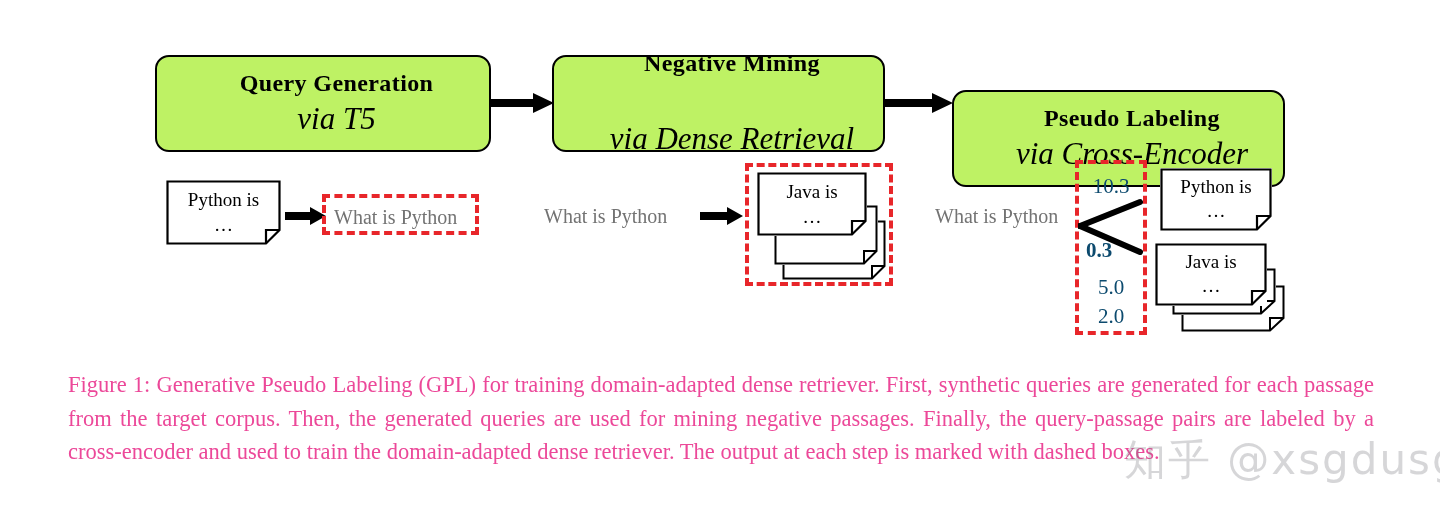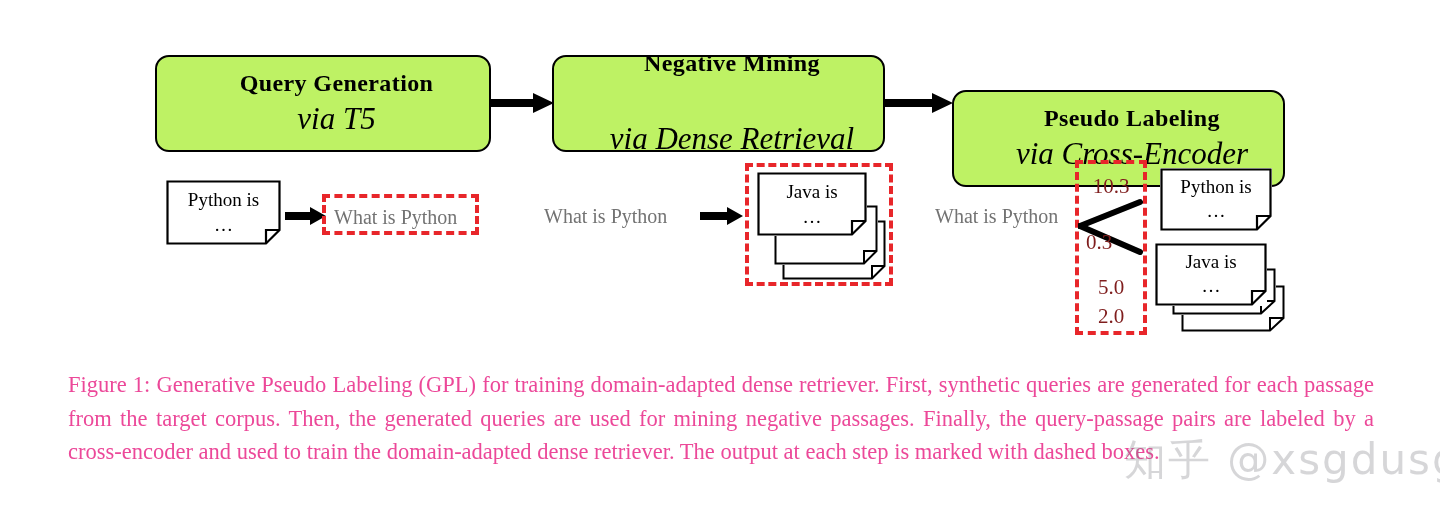--- a/index.html
+++ b/index.html
@@ -93,21 +93,21 @@
     color: #737373;
   }
 
   
   .score {
     position: absolute;
     font-size: 21px;
     line-height: 1;
     text-align: center;
     white-space: nowrap;
-    color: #7f1d1d;
+    color: #0c4a6e;
   }
 
   
   #caption {
     position: absolute;
     left: 68px;
     top: 368px;
     width: 1306px;
     font-size: 22.5px;
     line-height: 1.49;
@@ -218,21 +218,21 @@
   <div class="dashed-box" style="left:1075px; top:160px; width:72px; height:175px;"></div>
 
   <div class="abs" style="left:1078px; top:198px; width:65px; height:58px;">
     <svg width="65" height="58" viewBox="0 0 65 58">
       <path d="M2,28 L62,4" fill="none" stroke="#000000" stroke-width="6" stroke-linecap="round"></path>
       <path d="M2,28 L62,54" fill="none" stroke="#000000" stroke-width="6" stroke-linecap="round"></path>
     </svg>
   </div>
 
   <div class="score" style="left:1075px; top:176px; width:72px;">10.3</div>
-  <div class="score" style="left:1075px; top:232px; width:48px;">0.3</div>
+  <div class="score" style="left:1075px; top:240px; width:48px;font-weight:bold;">0.3</div>
   <div class="score" style="left:1075px; top:277px; width:72px;">5.0</div>
   <div class="score" style="left:1075px; top:306px; width:72px;">2.0</div>
 
   <div class="doc" style="left:1160px; top:168px; width:112px; height:63px;">
     <svg width="112" height="63" viewBox="0 0 112 63">
       <path d="M1.5,1.5 L110.5,1.5 L110.5,48 L97,61.5 L1.5,61.5 Z" fill="#ffffff" stroke="#000000" stroke-width="2.2"></path>
       <path d="M110.5,48 L97,48 L97,61.5" fill="none" stroke="#000000" stroke-width="2.2"></path>
     </svg>
     <div class="doc-text" style="top:7px;">Python is</div>
     <div class="doc-text" style="top:31px;">…</div>

